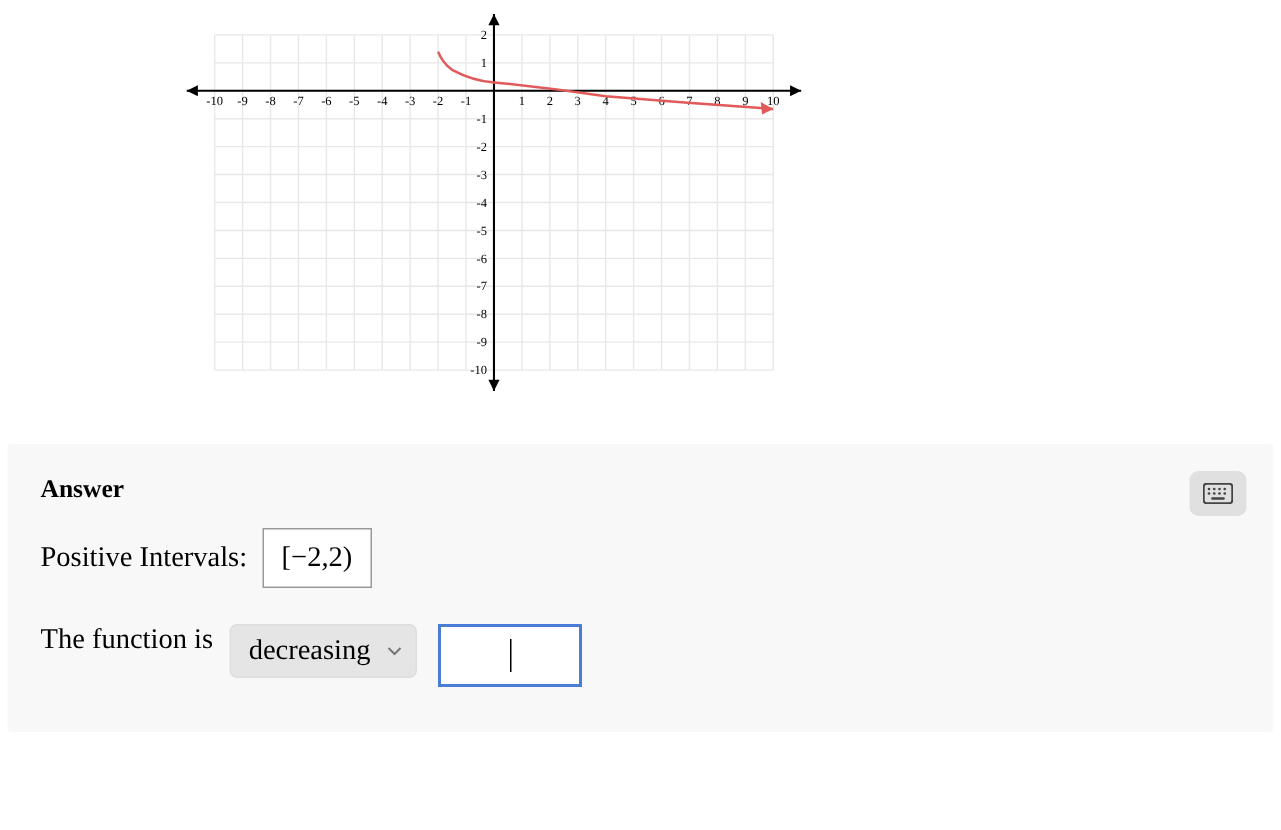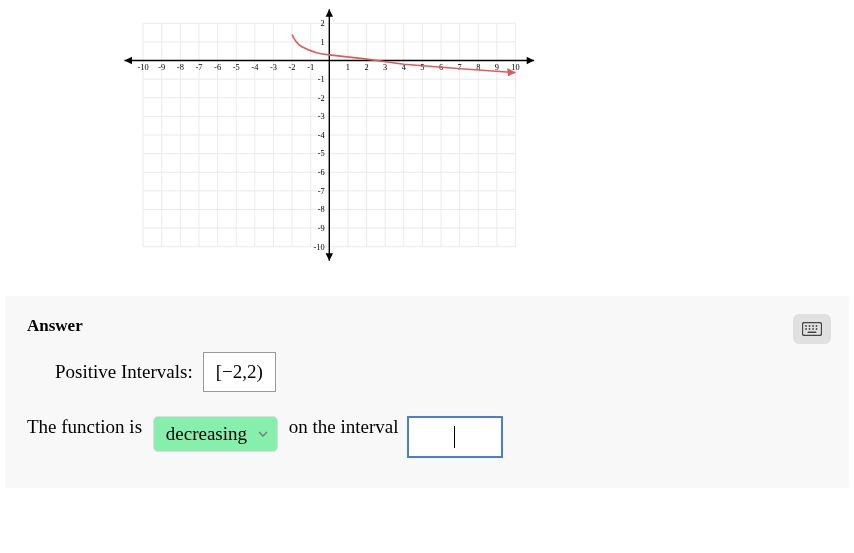--- a/index.html
+++ b/index.html
@@ -2,26 +2,26 @@
 <html><head>
   <meta charset="utf-8">
   <style>
     * { box-sizing: border-box; margin: 0; padding: 0; }
     body { font-family: Georgia, serif; background: #fff; width: 854px; height: 553px; position: relative; }
     .chart-container { position: relative; width: 430px; height: 270px; margin-left: 105px; }
     .chart-svg { width: 100%; height: 100%; }
     .answer-panel { background: #f8f8f8; margin: 0 5px; padding: 20px 22px 30px; position: absolute; left: 0; right: 0; top: 296px; border-radius: 3px; }
     .answer-title { font-weight: bold; font-size: 17px; margin-bottom: 16px; }
     .keyboard-btn { position: absolute; right: 18px; top: 18px; width: 38px; height: 30px; background: #e0e0e0; border-radius: 6px; display: flex; align-items: center; justify-content: center; cursor: pointer; }
-    .answer-row { display: flex; align-items: center; margin-bottom: 24px; font-size: 19px; margin-left: 28px; }
+    .answer-row { display: flex; align-items: center; margin-bottom: 24px; font-size: 19px; }
     .answer-label { margin-right: 10px; }
     .interval-box { border: 1px solid #999; padding: 8px 12px; font-size: 19px; min-width: 66px; text-align: center; font-family: Georgia, serif; background: #fff; }
     .fn-row { display: flex; align-items: flex-start; font-size: 19px; }
     .fn-row > span { white-space: pre; }
-    .select-wrap { border: 1px solid #ddd; border-radius: 5px; padding: 6px 30px 6px 12px; background: #86efac; position: relative; margin: 0 6px; font-size: 19px; display: inline-flex; align-items: center; }
+    .select-wrap { border: 1px solid #ddd; border-radius: 5px; padding: 6px 30px 6px 12px; background: #e5e5e5; position: relative; margin: 0 6px; font-size: 19px; display: inline-flex; align-items: center; }
     .chevron { position: absolute; right: 9px; top: 50%; transform: translateY(-50%); }
     .active-input { border: 2px solid #4a7dd6; padding: 8px 12px; min-width: 96px; height: 42px; margin-left: 8px; background: #fff; display: inline-flex; align-items: center; justify-content: center; }
     .cursor { width: 1px; height: 22px; background: #000; animation: blink 1.1s steps(1) infinite; }
     @keyframes blink { 50% { opacity: 0; } }
   </style>
 </head>
 <body>
 
 <div class="chart-container">
   <svg class="chart-svg" viewBox="-5 -25 440 290">
@@ -140,18 +140,17 @@
 
 
   <div class="fn-row">
     <span>The function is </span>
     <span class="select-wrap">
       <span>decreasing</span>
       <svg class="chevron" width="10" height="6" viewBox="0 0 10 6">
           <path d="M1 1 L5 5 L9 1" stroke="#777" stroke-width="1.4" fill="none"></path>
         </svg>
     </span>
-    <span> on the interval</span>
     <span class="active-input">
       <span class="cursor"></span>
     </span>
   </div>
 </div>
 
 </body></html>

